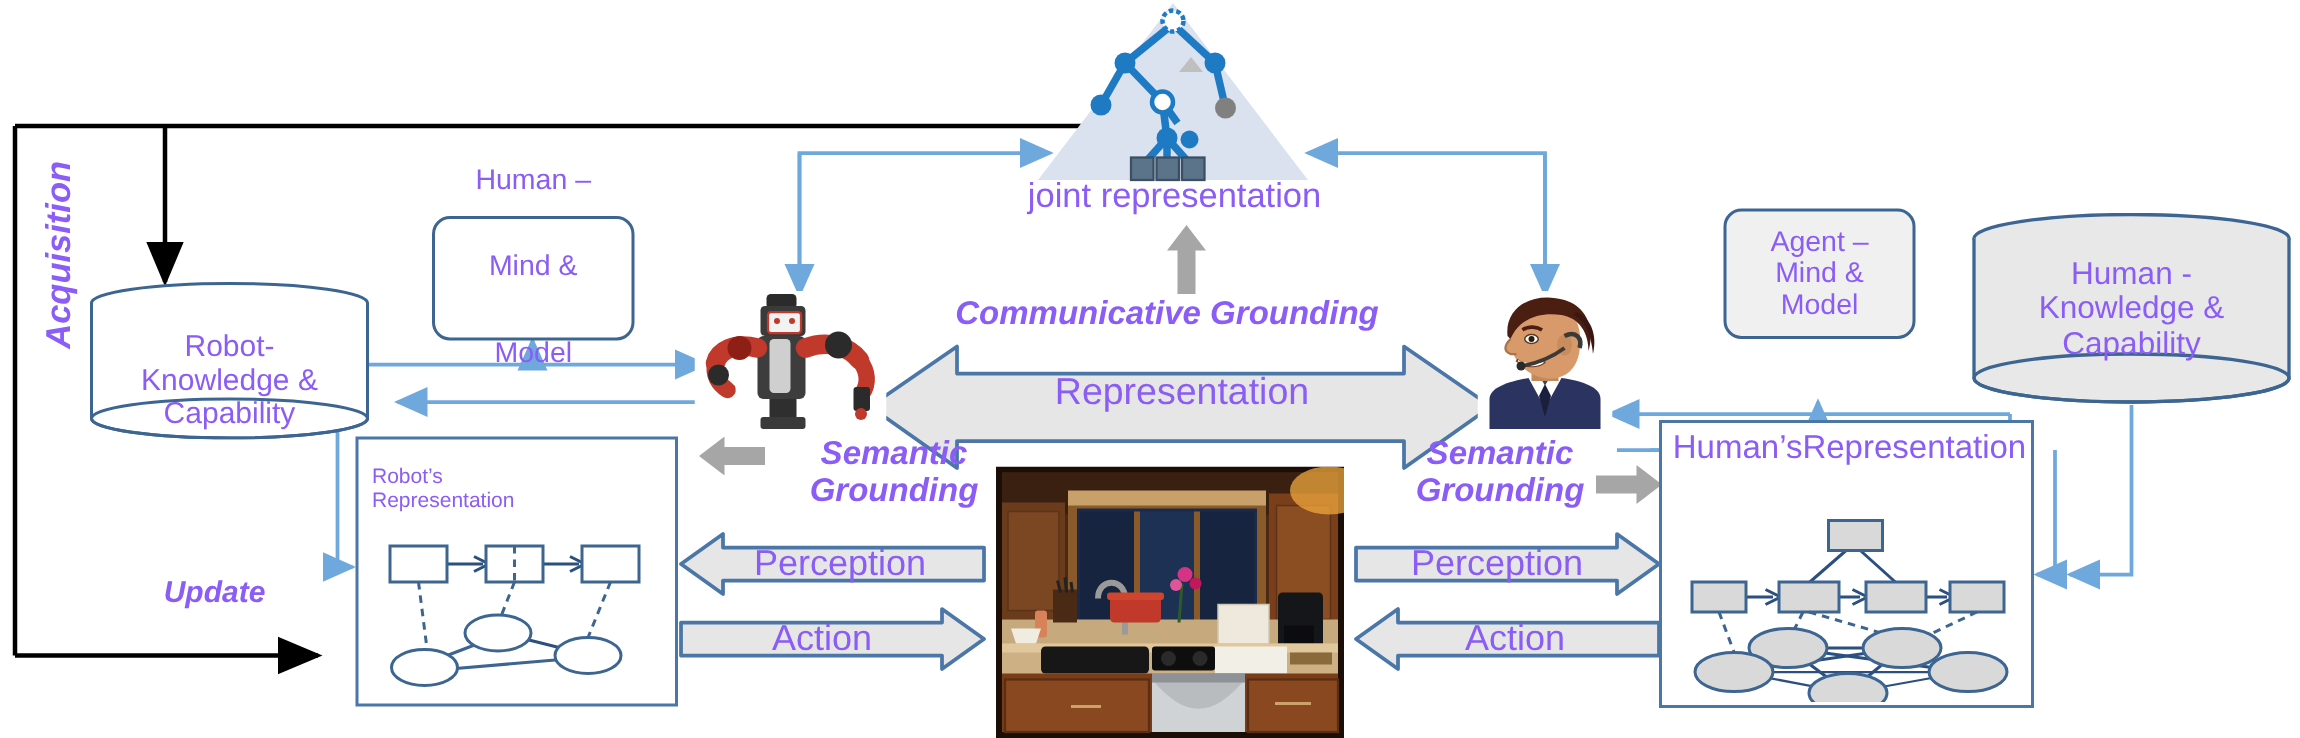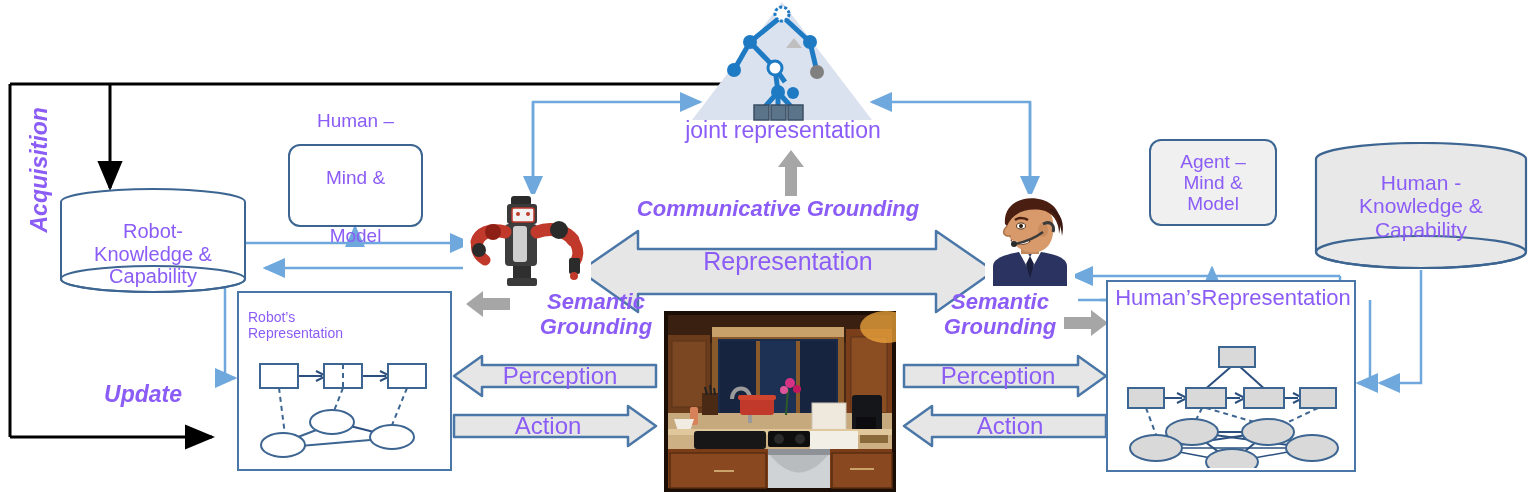--- a/index.html
+++ b/index.html
@@ -67,21 +67,21 @@
     <path d="M1421,270 L1421,383 L1380,383" stroke="#6fa8dc" stroke-width="2.5" fill="none" marker-end="url(#blueArrow)"></path>
 
     <path d="M1100,300 L1100,300" stroke="#6fa8dc" stroke-width="2.5"></path>
     <path d="M1078,300 L1310,300" stroke="#6fa8dc" stroke-width="2.5" fill="none" marker-end="url(#blueArrow)"></path>
   </svg>
 
   <div class="txt bold-ital" style="left:-20px;top:155px;width:120px;height:30px;font-size:23px;">
     <span class="vert-acq">Acquisition</span>
   </div>
 
-  <div class="txt bold-ital" style="left:78px;top:380px;width:130px;height:30px;font-size:23px;">Update</div>
+  <div class="txt bold-ital" style="left:78px;top:380px;width:130px;height:30px;font-size:20px;">Update</div>
 
   <svg class="node" style="left:58px;top:188px;width:190px;height:105px;" viewBox="0 0 190 105">
     <ellipse cx="95" cy="14" rx="92" ry="13" fill="#ffffff" stroke="#3c6591" stroke-width="2"></ellipse>
     <path d="M3,14 L3,91 A92,13 0 0 0 187,91 L187,14" fill="#ffffff" stroke="#3c6591" stroke-width="2"></path>
     <ellipse cx="95" cy="91" rx="92" ry="13" fill="none" stroke="#3c6591" stroke-width="2"></ellipse>
   </svg>
   <div class="txt cyl-label" style="left:58px;top:192px;width:190px;height:124px;font-size:20px;flex-direction:column;">
     <div>Robot-</div>
     <div>Knowledge &amp;</div>
     <div>Capability</div>

